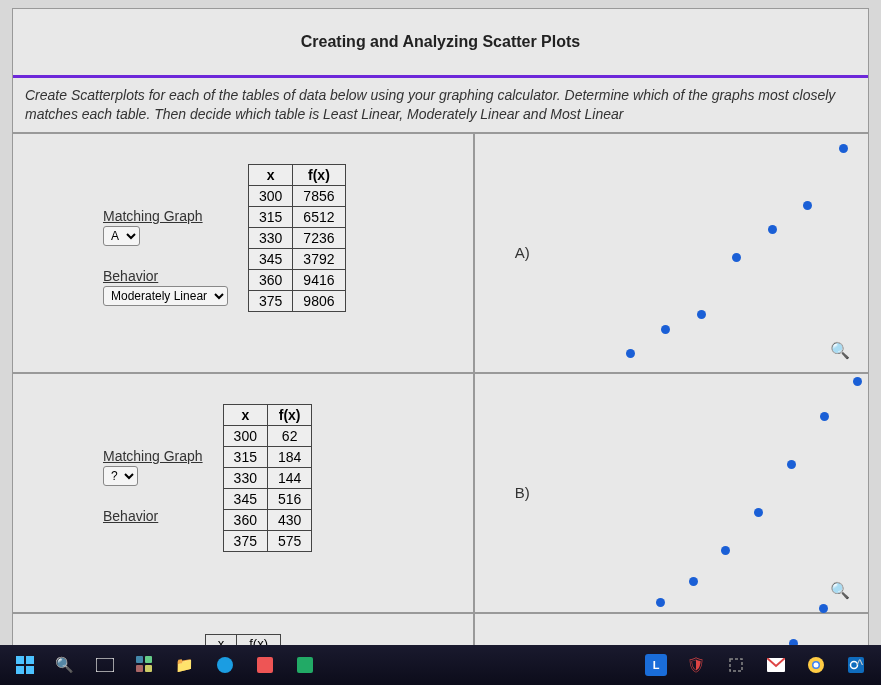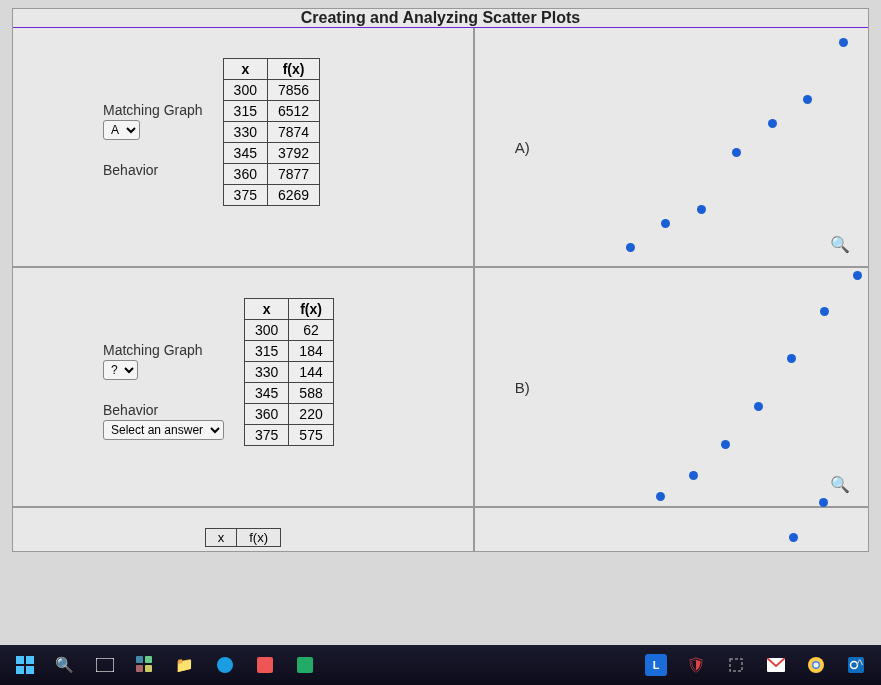--- a/index.html
+++ b/index.html
@@ -13,22 +13,22 @@
     }
     .page {
       background: #e8e8e8;
       margin: 8px 12px 0 12px;
       border: 1px solid #999;
     }
     .title-row {
       text-align: center;
       font-weight: bold;
       font-size: 16px;
-      padding: 0;
-      border-bottom: 1px solid #6d28d9;
+      padding: 24px;
+      border-bottom: 3px solid #6d28d9;
       color: #222;
     }
     .instructions {
       font-style: italic;
       font-size: 14px;
       padding: 8px 12px;
       color: #333;
       border-bottom: 2px solid #999;
       line-height: 1.35;
     }
@@ -42,20 +42,21 @@
       padding: 30px 10px 30px 90px;
       display: flex;
       gap: 20px;
       align-items: flex-start;
       border-right: 2px solid #999;
     }
     .controls {
       font-size: 14px;
       color: #333;
       padding-top: 30px;
+      text-decoration: underline;
     }
     .label { margin-top: 14px; margin-bottom: 2px; }
     select {
       font-size: 12px;
       padding: 1px 3px;
       border: 1px solid #888;
       background: #f5f5f5;
       border-radius: 3px;
     }
     .data-table {
@@ -138,59 +139,63 @@
     .partial-right {
       width: 46%;
       position: relative;
     }
   </style>
 </head>
 <body>
 
 <div class="page">
   <div class="title-row">Creating and Analyzing Scatter Plots</div>
+  <div class="instructions">Create Scatterplots for each of the tables of data below using your graphing calculator. Determine which of the graphs most closely matches each table. Then decide which table is Least Linear, Moderately Linear and Most Linear</div>
 
   <div class="row">
     <div class="left-cell">
       <div class="controls">
         <div class="label">Matching Graph</div>
         <select>
           <option>A</option>
         </select>
         <div class="label" style="margin-top:22px">Behavior</div>
+        <select>
+          <option>Moderately Linear</option>
+        </select>
       </div>
       <table class="data-table">
         <tbody>
             <tr>
               <th>x</th>
               <th>f(x)</th>
             </tr>
         <tr>
               <td>300</td>
               <td>7856</td>
             </tr>
         <tr>
               <td>315</td>
               <td>6512</td>
             </tr>
         <tr>
               <td>330</td>
-              <td>7874</td>
+              <td>7236</td>
             </tr>
         <tr>
               <td>345</td>
               <td>3792</td>
             </tr>
         <tr>
               <td>360</td>
-              <td>7877</td>
+              <td>9416</td>
             </tr>
         <tr>
               <td>375</td>
-              <td>6269</td>
+              <td>9806</td>
             </tr>
       </tbody>
         </table>
     </div>
     <div class="right-cell">
       <div class="plot-label">A)</div>
       <div class="scatter">
         <div class="dot" style="left:15%; bottom:6%"></div>
         <div class="dot" style="left:28%; bottom:16%"></div>
         <div class="dot" style="left:41%; bottom:22%"></div>
@@ -204,23 +209,20 @@
   </div>
 
   <div class="row">
     <div class="left-cell">
       <div class="controls">
         <div class="label">Matching Graph</div>
         <select>
           <option>?</option>
         </select>
         <div class="label" style="margin-top:22px">Behavior</div>
-        <select>
-          <option>Select an answer</option>
-        </select>
       </div>
       <table class="data-table">
         <tbody>
             <tr>
               <th>x</th>
               <th>f(x)</th>
             </tr>
         <tr>
               <td>300</td>
               <td>62</td>
@@ -228,25 +230,25 @@
         <tr>
               <td>315</td>
               <td>184</td>
             </tr>
         <tr>
               <td>330</td>
               <td>144</td>
             </tr>
         <tr>
               <td>345</td>
-              <td>588</td>
+              <td>516</td>
             </tr>
         <tr>
               <td>360</td>
-              <td>220</td>
+              <td>430</td>
             </tr>
         <tr>
               <td>375</td>
               <td>575</td>
             </tr>
       </tbody>
         </table>
     </div>
     <div class="right-cell">
       <div class="plot-label">B)</div>

